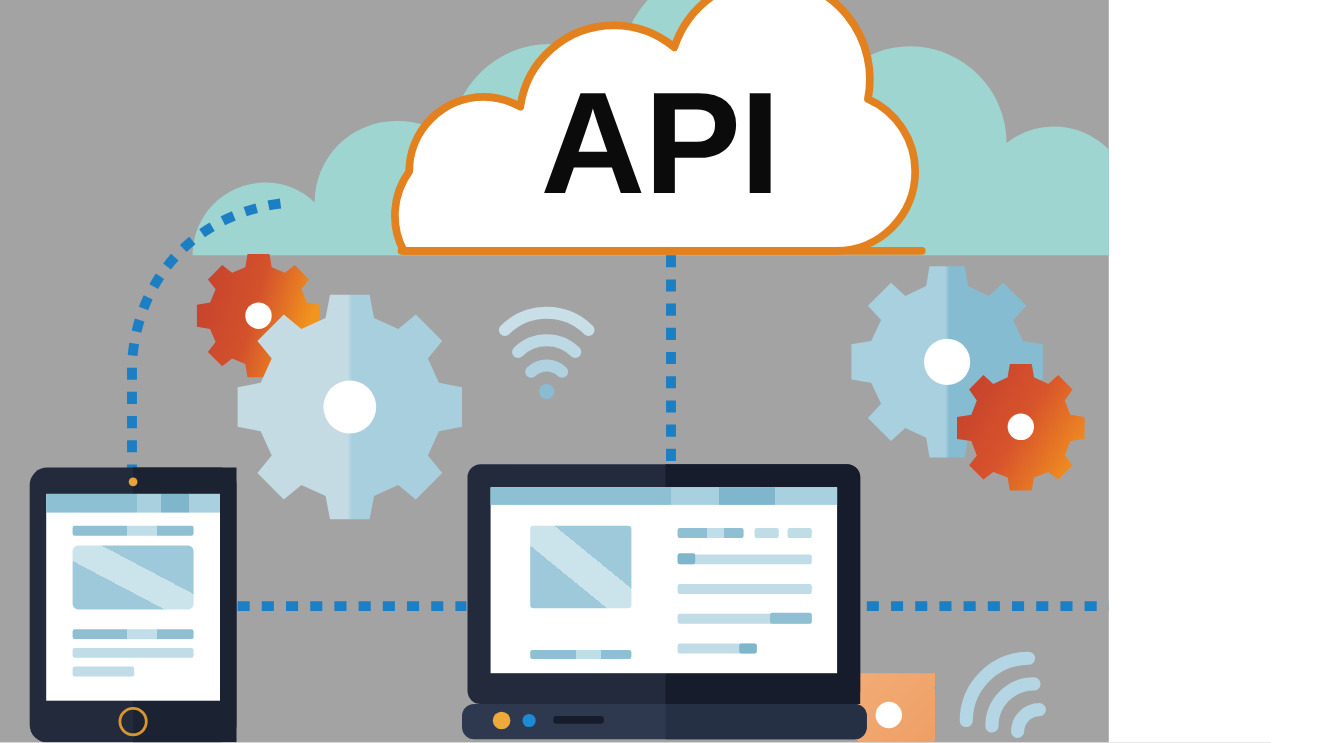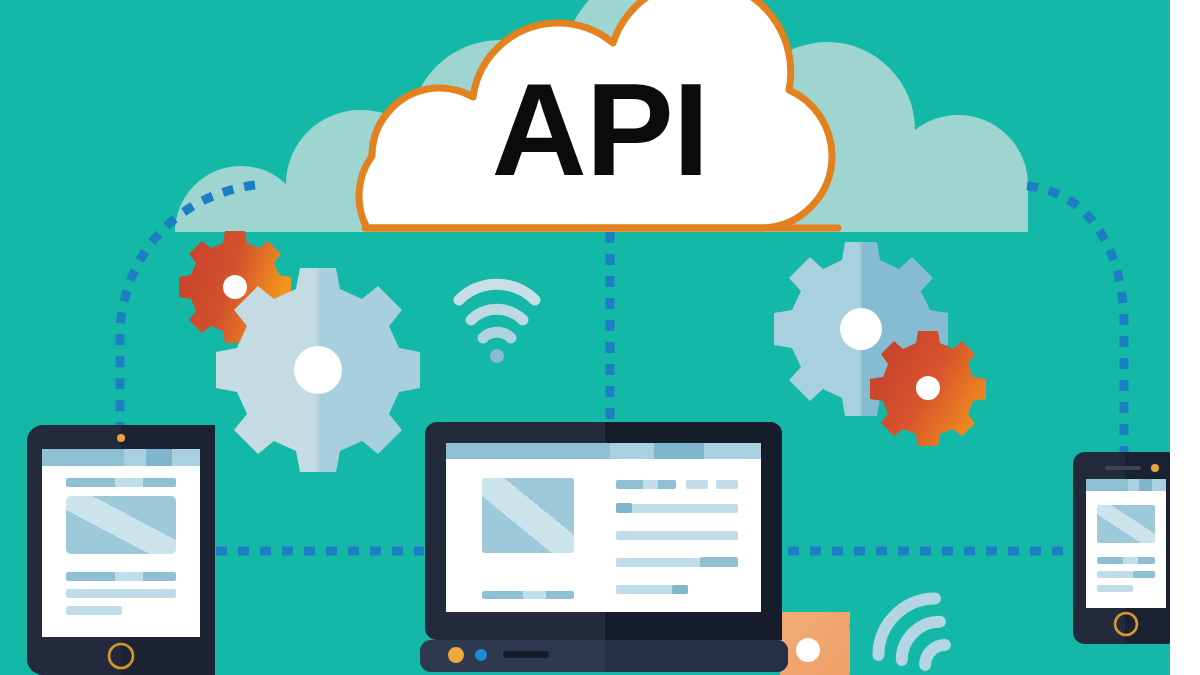--- a/index.html
+++ b/index.html
@@ -6,23 +6,23 @@
   html, body {
     margin: 0;
     padding: 0;
     background: #ffffff;
   }
   body {
     font-family: "Liberation Sans", sans-serif;
   }
   #stage {
     position: relative;
-    width: 1170px;
+    width: 1008px;
     height: 675px;
-    background: #14b8a6;
+    background: #a3a3a3;
     overflow: hidden;
     text-decoration: underline;
   }
   #stage svg.layer {
     position: absolute;
     top: 0;
     left: 0;
     width: 1200px;
     height: 675px;
   }

